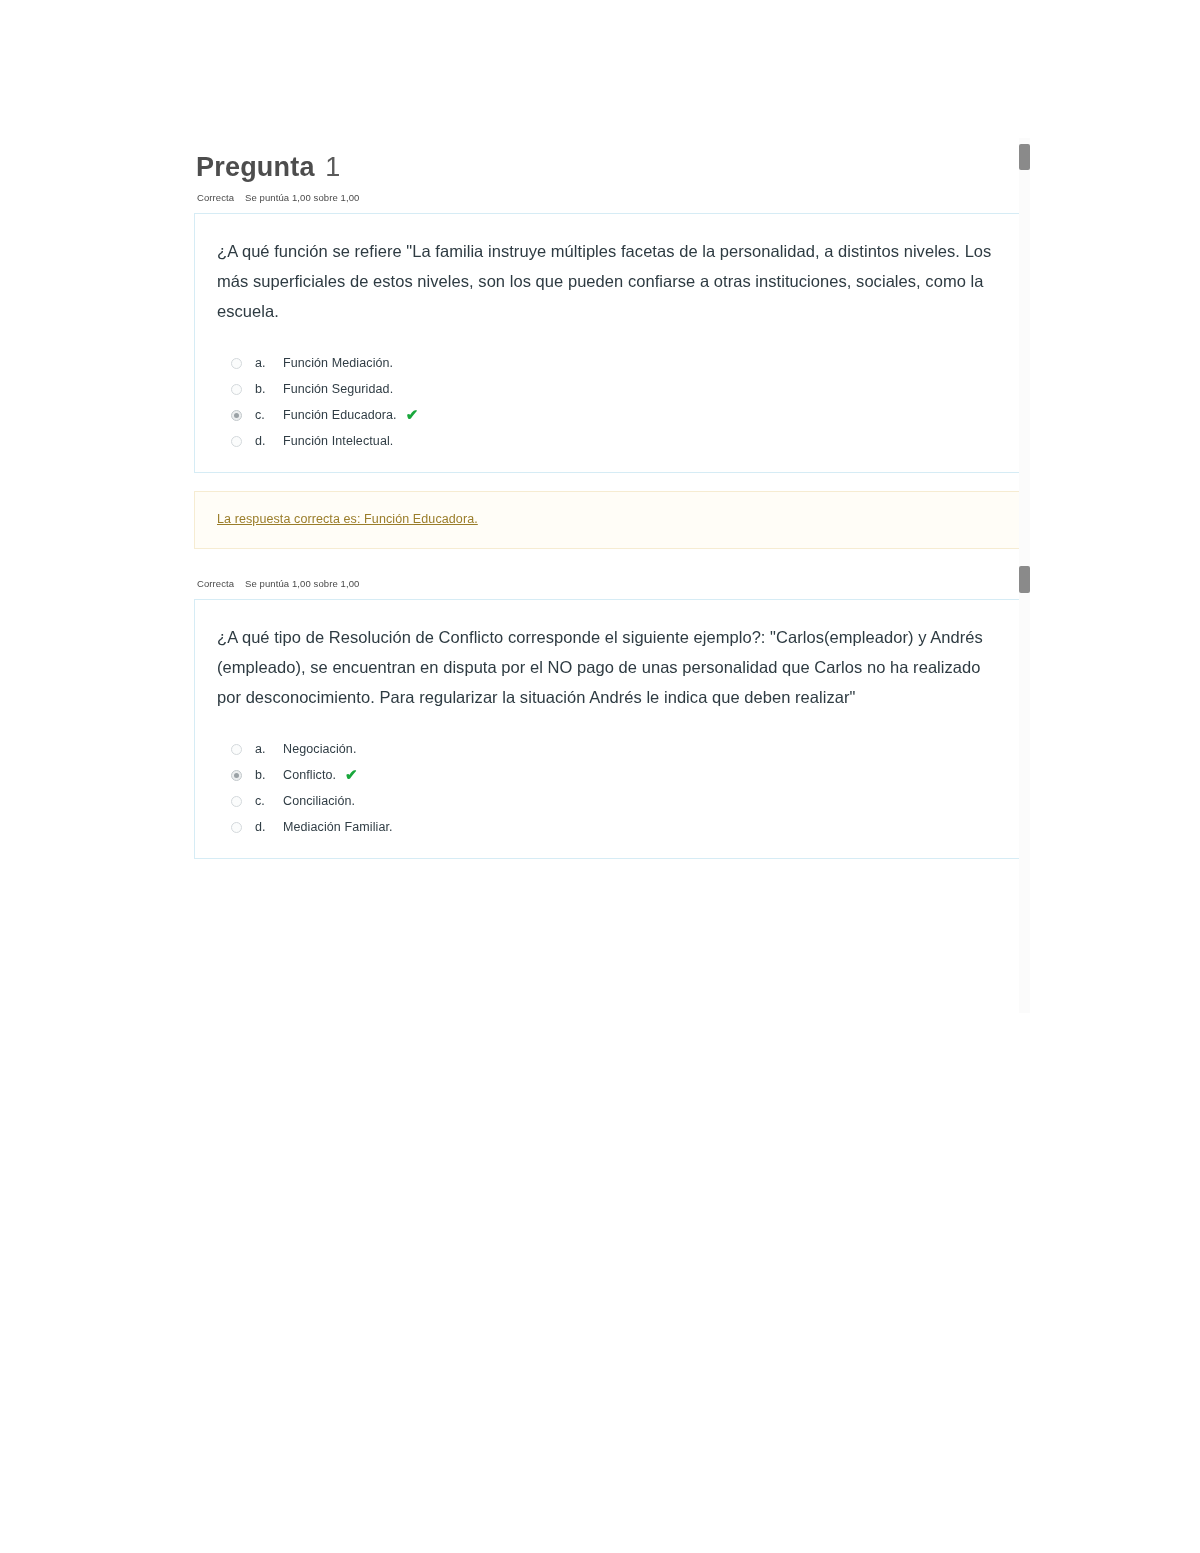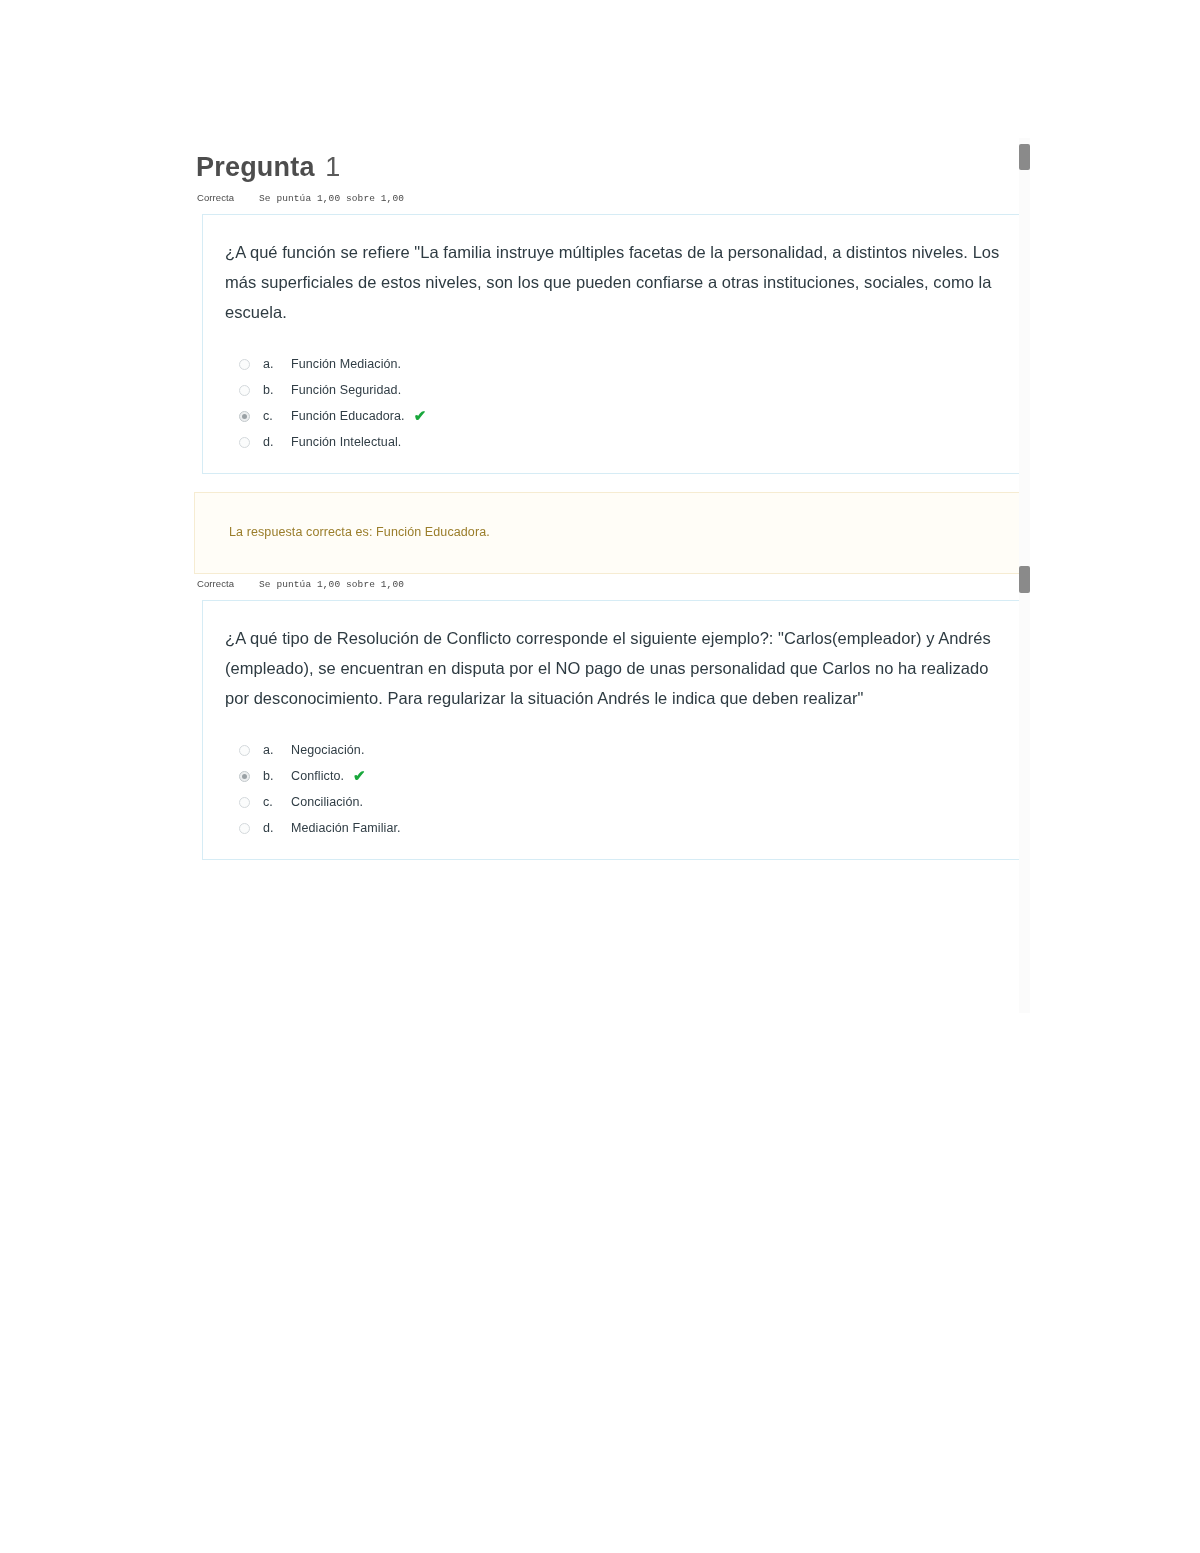--- a/index.html
+++ b/index.html
@@ -55,26 +55,26 @@
   .q-meta {
     margin-top: 8px;
     font-size: 9.5px;
     line-height: 12px;
     color: #4a4a4a;
     letter-spacing: 0.1px;
     white-space: nowrap;
     padding-left: 1px;
   }
   .q-meta .meta-state { display: inline-block; text-align: right; }
-  .q-meta .meta-grade { display: inline-block; margin-left: 22px; font-family: Liberation Mono, monospace; }
+  .q-meta .meta-grade { display: inline-block; margin-left: 8px; }
 
   
   .q-box {
     margin-top: 9px;
-    margin-left: 12px;
+    margin-left: 4px;
     width: 826px;
     border: 1px solid #d6ecf5;
     background: #ffffff;
     box-sizing: border-box;
     padding: 22px 22px 18px 22px;
   }
 
   .q-text {
     font-size: 16.5px;
     line-height: 30px;
@@ -145,22 +145,23 @@
     width: 826px;
     box-sizing: border-box;
     border: 1px solid #f6ecd2;
     background: #fffdf7;
     padding: 19px 22px 21px 22px;
   }
   .feedback-text {
     font-size: 12.5px;
     line-height: 16px;
     color: #9a7d2a;
-    margin: 12px;
+    margin: 0;
     letter-spacing: 0.1px;
+    text-decoration: underline;
   }
 
   
   .scroll-track {
     position: absolute;
     width: 11px;
     background: #fbfbfb;
   }
   .scroll-thumb {
     position: absolute;

